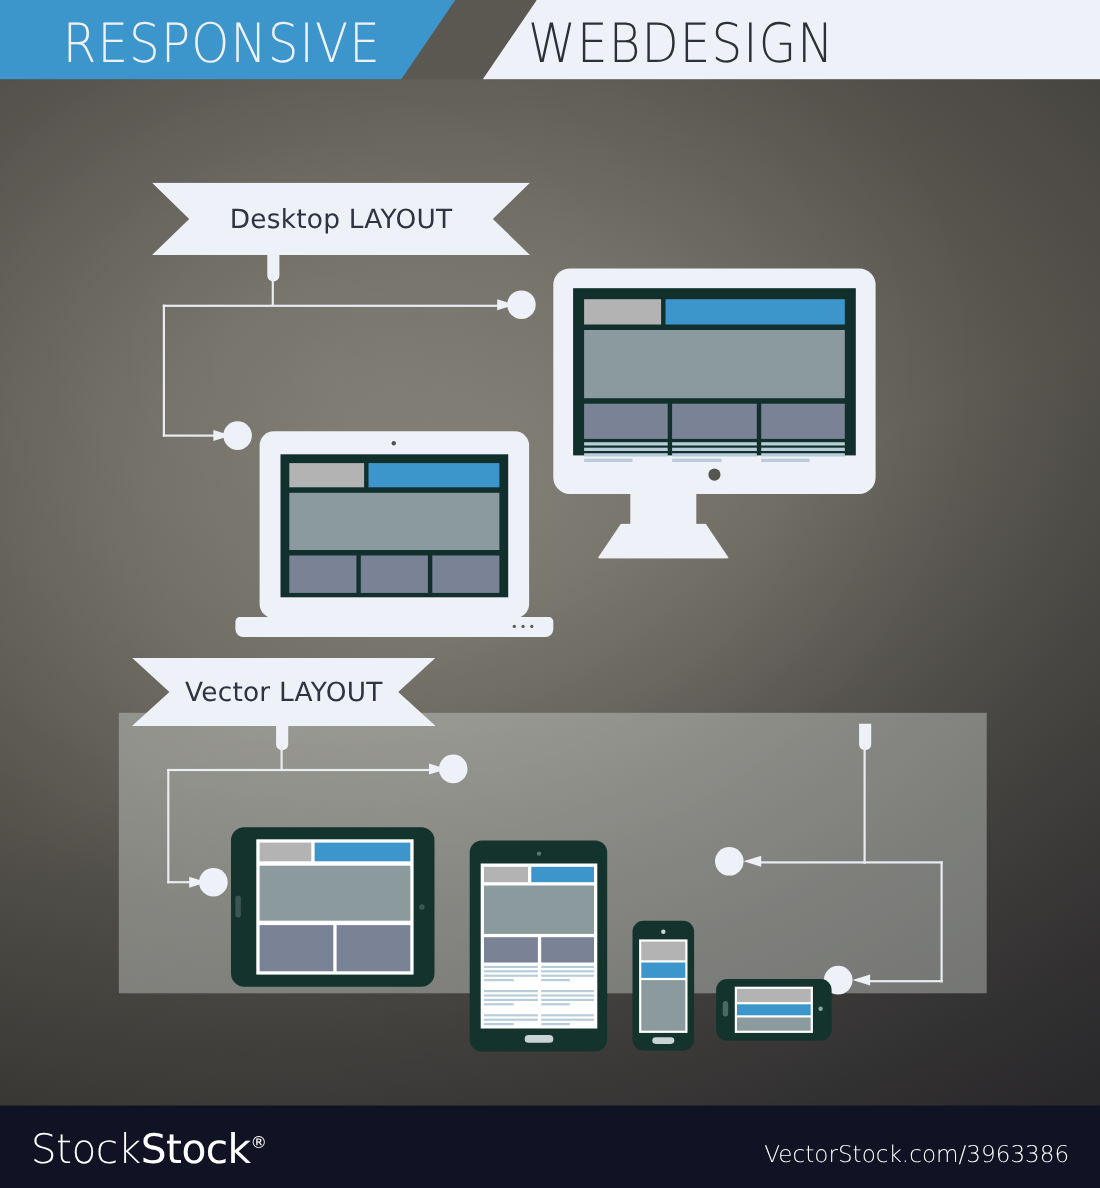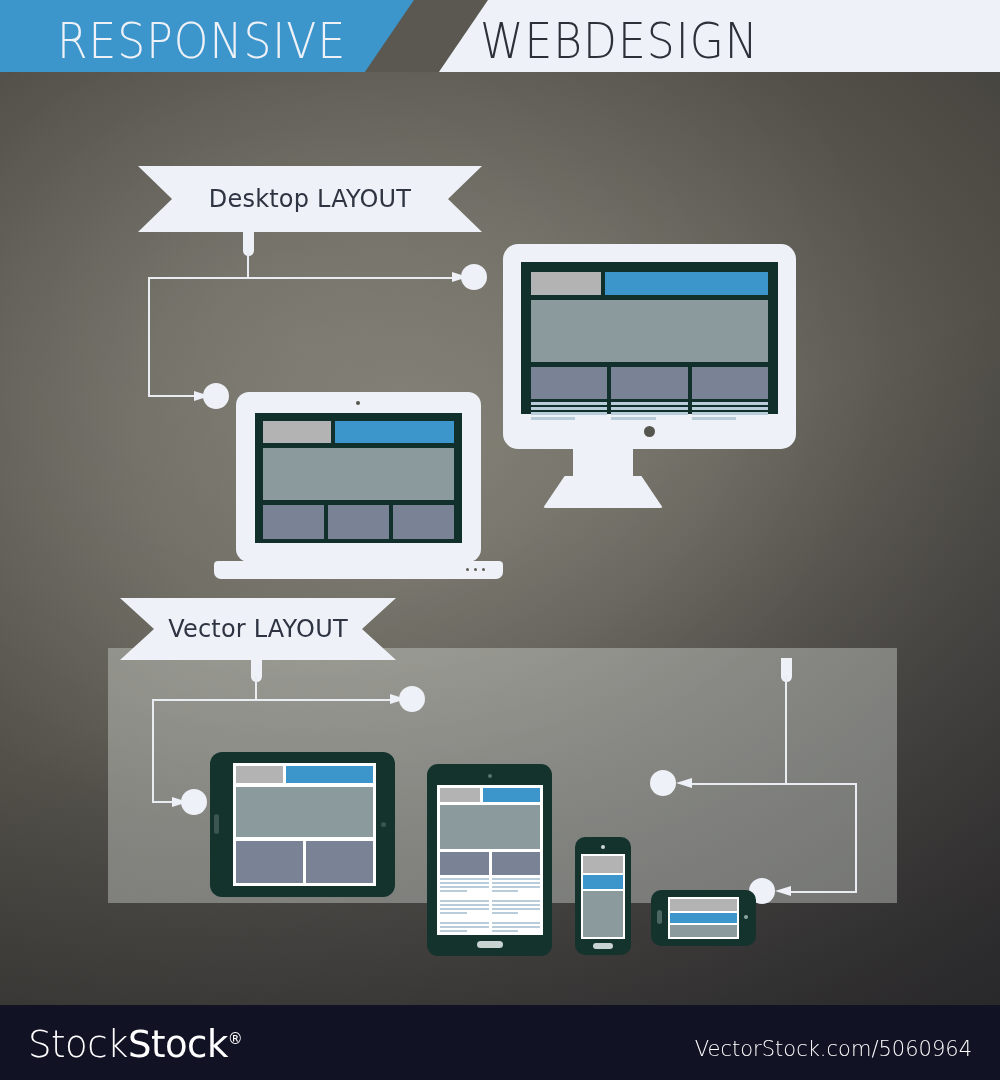--- a/index.html
+++ b/index.html
@@ -459,14 +459,14 @@
         <div class="blk-nav" style="height:10px;"></div>
         <div class="blk-hero"></div>
       </div>
     </div>
   </div>
 
 </div>
 
 <div class="footer">
   <div class="vs-logo"><span class="thin">Stock</span><span class="bold">Stock</span><span class="reg">®</span></div>
-  <div class="vs-url">VectorStock.com/5060964</div>
+  <div class="vs-url">VectorStock.com/3963386</div>
 </div>
 
 </body></html>

